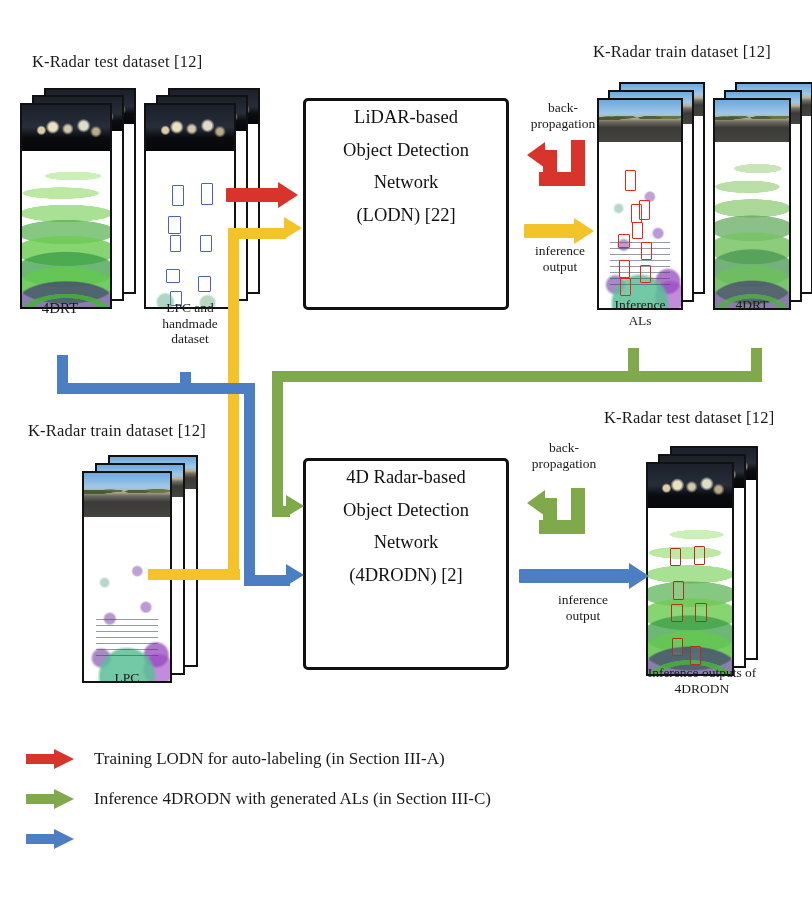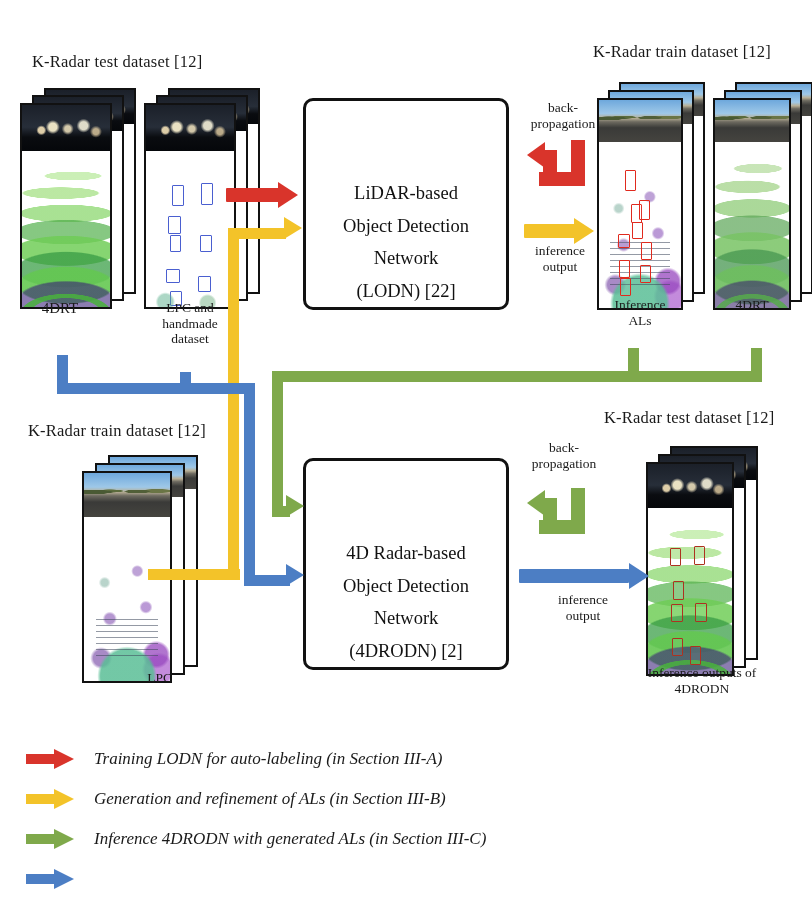--- a/index.html
+++ b/index.html
@@ -28,26 +28,26 @@
   .smlbl{
     font-size:13.5px;
     text-align:center;
     line-height:1.15;
     color:#1a1a1a;
   }
 
   
   .netbox{
     border:3px solid #111;
-    border-radius:10px;
+    border-radius:5px;
     background:#fff;
     display:flex;
     flex-direction:column;
     align-items:center;
-    justify-content:flex-end;
+    justify-content:flex-start;
     box-sizing:border-box;
   }
   .netbox .ln{
     font-size:18.5px;
     line-height:1;
     margin:7px 0;
     white-space:nowrap;
     color:#111;
   }
 
@@ -153,21 +153,21 @@
   .rv{position:absolute;width:11px;}
   .rarrow{position:absolute;width:0;height:0;border-top:11px solid transparent;border-bottom:11px solid transparent;}
 
   
   .legend{position:absolute;left:26px;top:742px;}
   .lrow{display:flex;align-items:center;height:33px;margin-bottom:7px;}
   .lkey{position:relative;width:50px;height:20px;margin-right:18px;flex:none;}
   .lkey .ls{position:absolute;left:0;top:5px;height:10px;width:32px;}
   .lkey .lh{position:absolute;left:28px;top:0;width:0;height:0;
     border-top:10px solid transparent;border-bottom:10px solid transparent;}
-  .ltxt{font-size:17px;white-space:nowrap;color:#1a1a1a;font-style:italic;}
+  .ltxt{font-size:17px;white-space:nowrap;color:#1a1a1a;}
 </style>
 </head>
 <body>
 
 <div class="abs ttl" style="left:32px;top:52px;">K-Radar test dataset [12]</div>
 <div class="abs ttl" style="left:593px;top:42px;">K-Radar train dataset [12]</div>
 <div class="abs ttl" style="left:28px;top:421px;">K-Radar train dataset [12]</div>
 <div class="abs ttl" style="left:604px;top:408px;">K-Radar test dataset [12]</div>
 
 <div class="stack" style="left:20px;top:88px;width:120px;height:222px;">
@@ -301,21 +301,21 @@
   </div>
   <div class="sheet" style="left:0;top:16px;width:90px;height:212px;">
     <div class="photo day" style="height:44px;">
         <div class="dayshrub"></div>
       </div>
     <div class="pc lidar" style="top:44px;">
       <div class="scan" style="bottom:12%;"></div>
     </div>
   </div>
 </div>
-<div class="abs smlbl" style="left:82px;top:670px;width:90px;text-align:right;">LPC</div>
+<div class="abs smlbl" style="left:82px;top:670px;width:90px;">LPC</div>
 
 <div class="netbox abs" style="left:303px;top:458px;width:206px;height:212px;">
   <div class="ln">4D Radar-based</div>
   <div class="ln">Object Detection</div>
   <div class="ln">Network</div>
   <div class="ln">(4DRODN) [2]</div>
 </div>
 
 <div class="stack" style="left:646px;top:446px;width:120px;height:230px;">
   <div class="sheet" style="left:24px;top:0;width:88px;height:214px;">
@@ -393,27 +393,20 @@
 <div class="legend">
   <div class="lrow">
     <span class="lkey">
       <span class="ls" style="background:#D9342B;"></span>
       <span class="lh" style="border-left:20px solid #D9342B;"></span>
     </span>
     <span class="ltxt">Training LODN for auto-labeling (in Section III-A)</span>
   </div>
   <div class="lrow">
     <span class="lkey">
-      <span class="ls" style="background:#F3C329;"></span>
-      <span class="lh" style="border-left:20px solid #F3C329;"></span>
-    </span>
-    <span class="ltxt">Generation and refinement of ALs (in Section III-B)</span>
-  </div>
-  <div class="lrow">
-    <span class="lkey">
       <span class="ls" style="background:#7FA94B;"></span>
       <span class="lh" style="border-left:20px solid #7FA94B;"></span>
     </span>
     <span class="ltxt">Inference 4DRODN with generated ALs (in Section III-C)</span>
   </div>
   <div class="lrow">
     <span class="lkey">
       <span class="ls" style="background:#4C7EC4;"></span>
       <span class="lh" style="border-left:20px solid #4C7EC4;"></span>
     </span>

